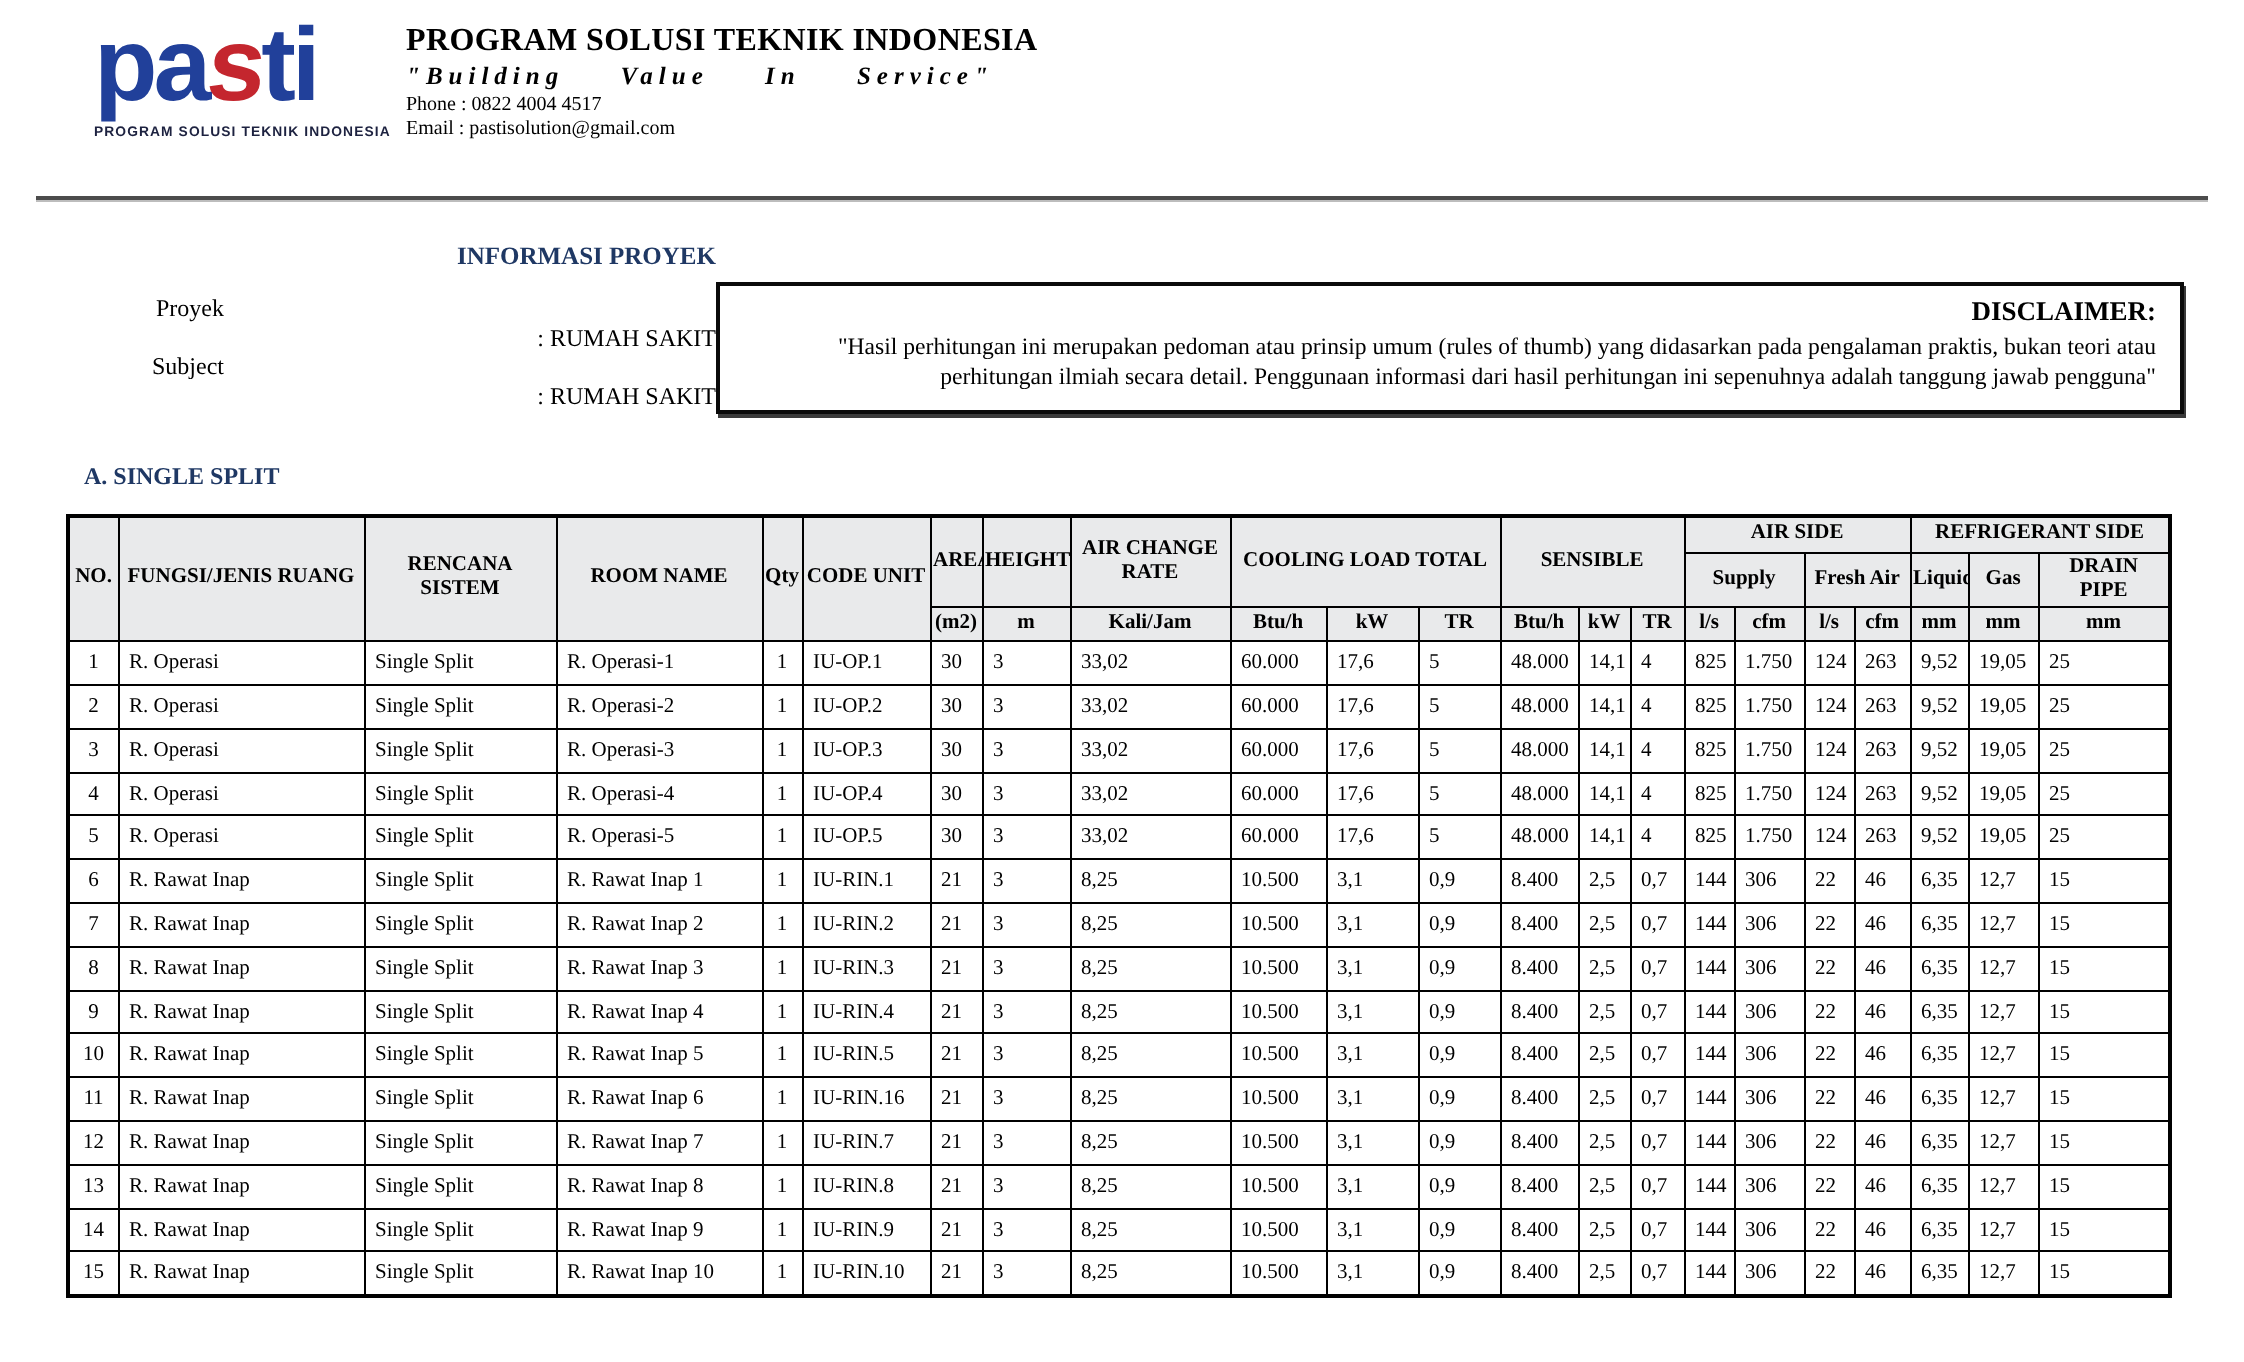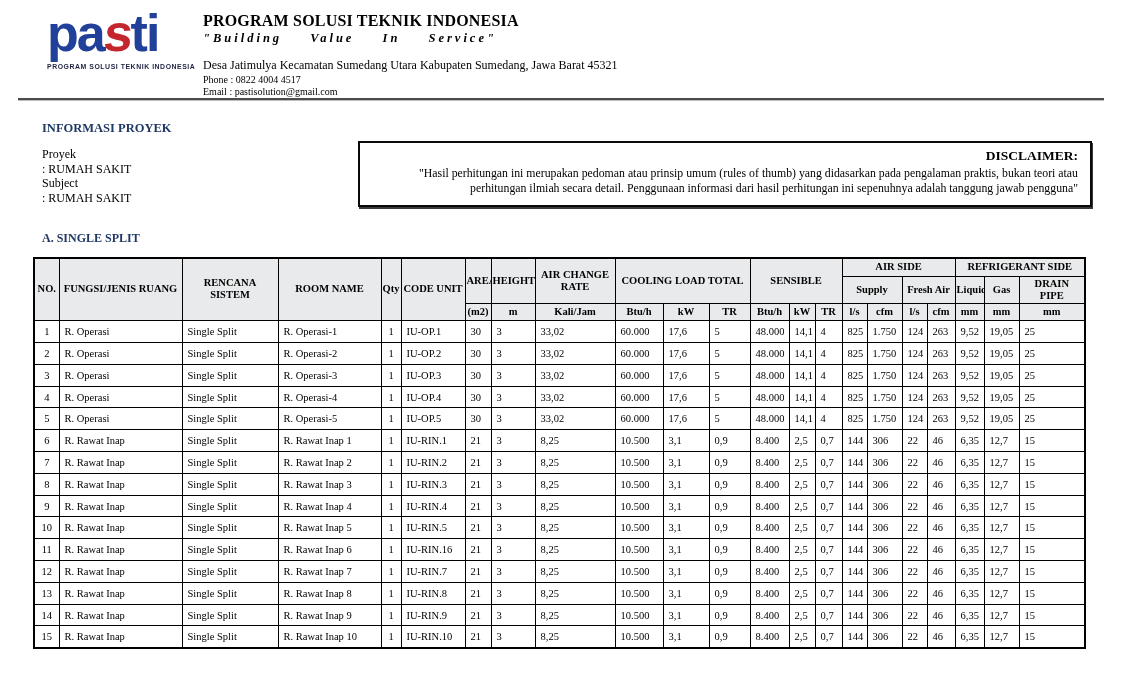--- a/index.html
+++ b/index.html
@@ -29,21 +29,21 @@
     font-weight:bold; font-style:italic; font-size:12.5px;
     letter-spacing:3px; word-spacing:22px; margin-top:1px;
   }
   .company-address { font-size:12px; margin-top:12px; }
   .company-phone, .company-email { font-size:10px; margin-top:1px; }
   
   .head-rule { height:3px; margin:2px 18px 0 18px;
     background:linear-gradient(to bottom,#4c4c4c 0 60%,#bdbdbd 60% 100%); }
   
   .info-row { display:flex; align-items:flex-start; padding:20px 30px 0 42px; }
-  .project-info { width:316px; flex:0 0 auto; }
+  .project-info { width:316px; flex:0 0 auto;text-align:right; }
   .pi-title { color:#1f3864; font-weight:bold; font-size:12.5px; margin-bottom:11px; }
   .pi-field { font-size:12px; line-height:1.22; display:flex;flex-direction:column; }
   .pi-label { width:70px; flex:0 0 auto; }
   .disclaimer-box {
     flex:1; border:2px solid #0a0a0a; box-shadow:1px 2px 0 0 #3a3a3a;
     margin-top:20px; padding:5px 12px 8px 12px; text-align:right;
   }
   .d-title { font-weight:bold; font-size:13.5px; margin-bottom:2px; }
   .d-body { font-size:11.8px; line-height:1.3; }
   
@@ -77,21 +77,20 @@
 <div class="page">
 
   <header class="letterhead">
     <div class="logo-block">
       <div class="logo-word"><span>pa</span><span class="red-s">s</span><span>ti</span></div>
       <div class="logo-sub">PROGRAM SOLUSI TEKNIK INDONESIA</div>
     </div>
     <div class="company-block">
       <div class="company-name">PROGRAM SOLUSI TEKNIK INDONESIA</div>
       <div class="company-tagline">"Building Value In Service"</div>
-      <div class="company-address">Desa Jatimulya Kecamatan Sumedang Utara Kabupaten Sumedang, Jawa Barat 45321</div>
       <div class="company-phone">Phone : 0822 4004 4517</div>
       <div class="company-email">Email : pastisolution@gmail.com</div>
     </div>
   </header>
 
   <div class="head-rule"></div>
 
   <section class="info-row">
     <div class="project-info">
       <div class="pi-title">INFORMASI PROYEK</div>

